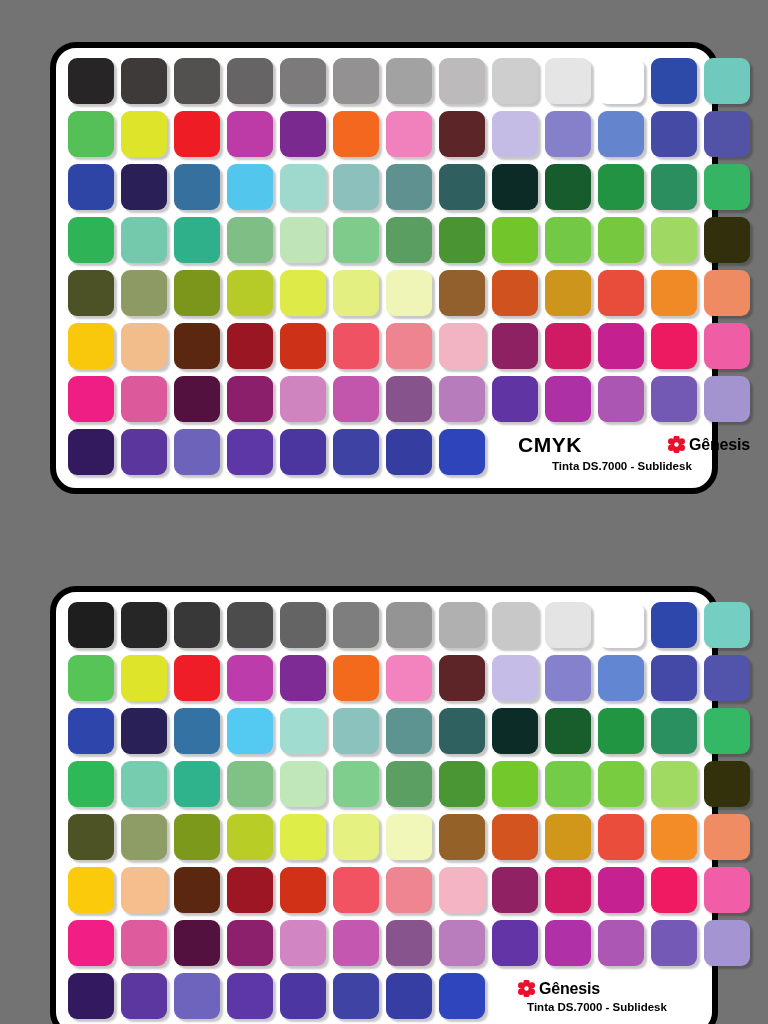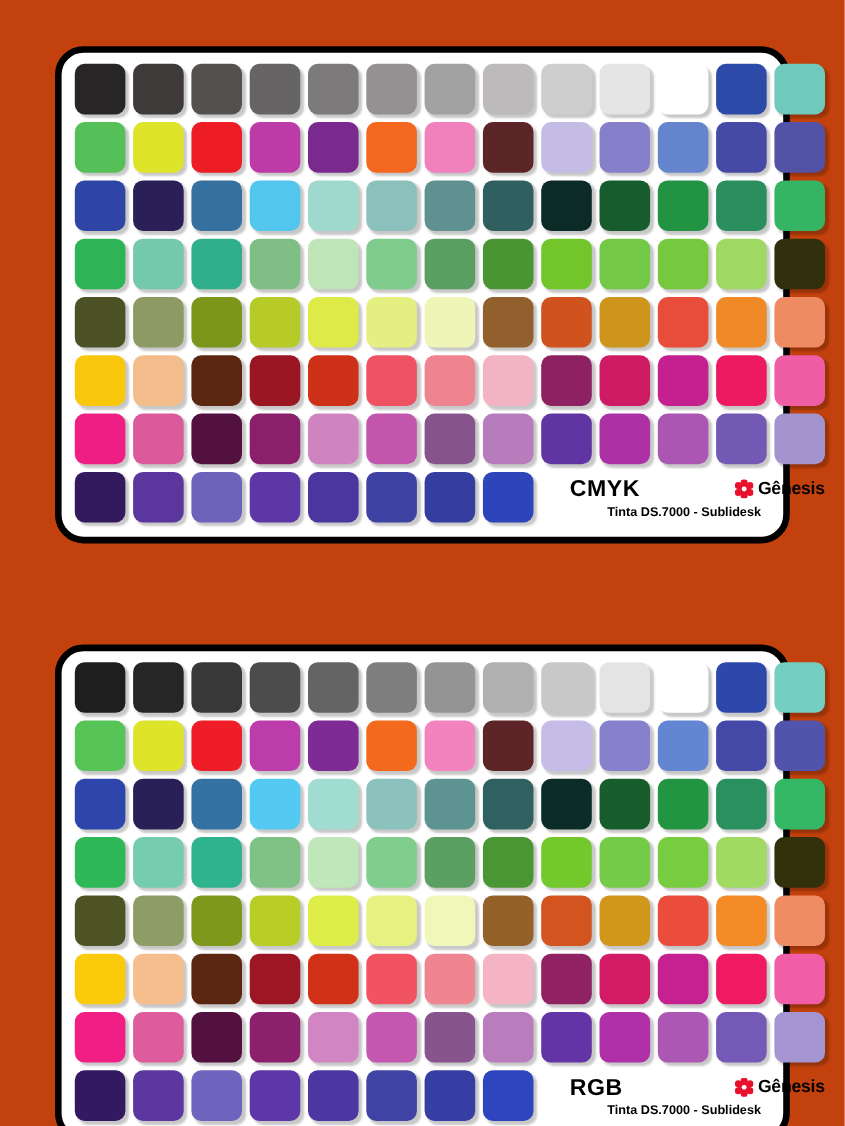--- a/index.html
+++ b/index.html
@@ -4,21 +4,21 @@
 <title>Color Chart</title>
 <style>
   * { box-sizing: border-box; }
   html, body {
     margin: 0; padding: 0;
     width: 768px; height: 1024px;
     background: #ffffff;
     font-family: "Liberation Sans", sans-serif;
     overflow: hidden;
   }
-  #page { position: relative; width: 768px; height: 1024px; background: #c2410c; }
+  #page { position: relative; width: 768px; height: 1024px; background: #737373; }
 
   .card {
     position: absolute;
     left: 50px;
     width: 668px;
     background: #ffffff;
     border: 6px solid #000000;
     border-radius: 26px;
     padding: 10px 12px 8px 12px;
   }
@@ -324,21 +324,20 @@
           <div class="swatch" title="#331a60" style="background: rgb(51, 26, 96);"></div>
           <div class="swatch" title="#5c379f" style="background: rgb(92, 55, 159);"></div>
           <div class="swatch" title="#6f64bd" style="background: rgb(111, 100, 189);"></div>
           <div class="swatch" title="#5d37a7" style="background: rgb(93, 55, 167);"></div>
           <div class="swatch" title="#4c36a2" style="background: rgb(76, 54, 162);"></div>
           <div class="swatch" title="#3f43a4" style="background: rgb(63, 67, 164);"></div>
           <div class="swatch" title="#363ea3" style="background: rgb(54, 62, 163);"></div>
           <div class="swatch" title="#2e45bd" style="background: rgb(46, 69, 189);"></div>
           <div class="label-block">
             <div class="label-top">
-              <div class="mode-name">RGB</div>
               <div class="brand">
                 <svg viewBox="0 0 32 32" class="brand-mark">
                   <circle cx="16" cy="5" r="6" fill="#e8112d"></circle>
                   <circle cx="26" cy="10" r="6" fill="#e8112d"></circle>
                   <circle cx="26" cy="22" r="6" fill="#e8112d"></circle>
                   <circle cx="16" cy="27" r="6" fill="#e8112d"></circle>
                   <circle cx="6" cy="22" r="6" fill="#e8112d"></circle>
                   <circle cx="6" cy="10" r="6" fill="#e8112d"></circle>
                   <circle cx="16" cy="16" r="10" fill="#e8112d"></circle>
                   <circle cx="16" cy="16" r="4.2" fill="#ffffff"></circle>

